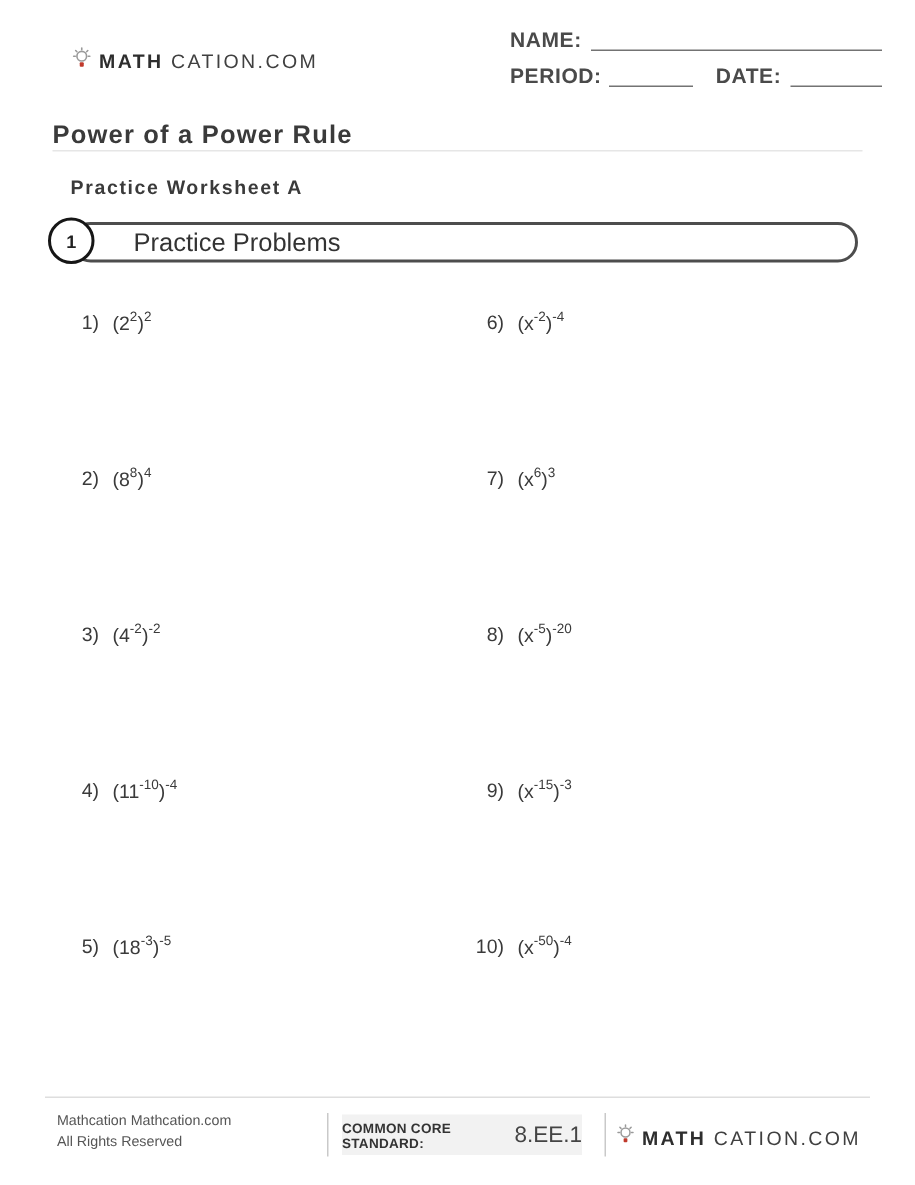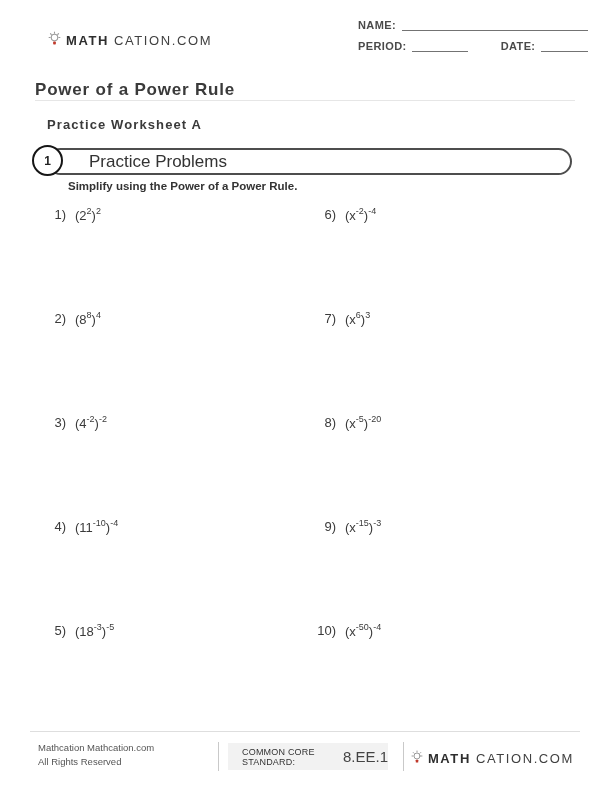--- a/index.html
+++ b/index.html
@@ -10,21 +10,21 @@
   }
 
   
   .brand { display:flex; align-items:center; gap:5px; }
   .brand-top { position:absolute; left:48px; top:31px; }
   .brand-math { font-weight:bold; font-size:13px; letter-spacing:1.6px; color:#2e2e2e; }
   .brand-cation { font-weight:normal; font-size:13px; letter-spacing:1.6px; color:#404040; }
 
   .name-block { position:absolute; left:340px; top:18px; width:248px; }
   .field-row { display:flex; align-items:flex-end; margin-bottom:8px; }
-  .field-label { font-weight:bold; font-size:11px; color:#4a4a4a; letter-spacing:.4px; white-space:nowrap;margin-left:18px; }
+  .field-label { font-weight:bold; font-size:14px; color:#4a4a4a; letter-spacing:.4px; white-space:nowrap; }
   .field-line { border-bottom:1.5px solid #737373; height:13px; }
   .line-name { flex:1; margin-left:6px; }
   .line-period { width:56px; margin-left:5px; margin-right:15px; }
   .line-date { flex:1; margin-left:6px; }
 
   
   .title-wrap { position:absolute; left:35px; top:80px; width:540px; border-bottom:1px solid #e6e6e6; }
   .title { font-size:17px; font-weight:bold; letter-spacing:.8px; color:#3a3a3a; }
   .subtitle { position:absolute; left:35px; top:117px; font-size:13px; font-weight:bold; letter-spacing:1.1px; color:#3a3a3a;padding-left:12px; }
 
@@ -47,21 +47,21 @@
   .expr sup { font-size:9px; position:relative; top:-1px; }
 
   
   .footer-line { position:absolute; left:30px; right:30px; top:731px; border-top:1px solid #dedede; }
   .copyright { position:absolute; left:38px; top:741px; font-size:9.5px; color:#555; line-height:1.5; }
   .fdivider { position:absolute; top:742px; height:29px; border-left:1px solid #c9c9c9; }
   .fdiv-1 { left:218px; }
   .fdiv-2 { left:403px; }
   .standard-box { position:absolute; left:228px; top:743px; width:160px; height:27px; background:#f2f2f2;
                   display:flex; align-items:center; justify-content:center; gap:5px; }
-  .standard-label { font-size:9px; font-weight:normal; color:#333; letter-spacing:.2px;margin-left:14px; }
+  .standard-label { font-size:9px; font-weight:bold; color:#333; letter-spacing:.2px; }
   .standard-value { font-size:15px; color:#444; }
   .brand-footer { position:absolute; right:36px; top:749px; }
   .bulb { display:inline-block; }
 </style>
 </head>
 <body>
 
 <div class="page">
 
   <div class="brand brand-top">
@@ -99,21 +99,20 @@
     <div class="title">Power of a Power Rule</div>
   </div>
   <div class="subtitle">Practice Worksheet A</div>
 
   <div class="section-bar">
     <div class="section-pill">
       <span class="section-label">Practice Problems</span>
     </div>
     <div class="section-circle">1</div>
   </div>
-  <div class="instruction">Simplify using the Power of a Power Rule.</div>
 
   <div class="problems">
     <div class="pcol">
   <div class="problem">
     <span class="pnum">1)</span>
     <span class="expr"><span>(</span><span>2</span><sup>2</sup><span>)</span><sup>2</sup></span>
   </div>
 
   <div class="problem">
     <span class="pnum">2)</span>

